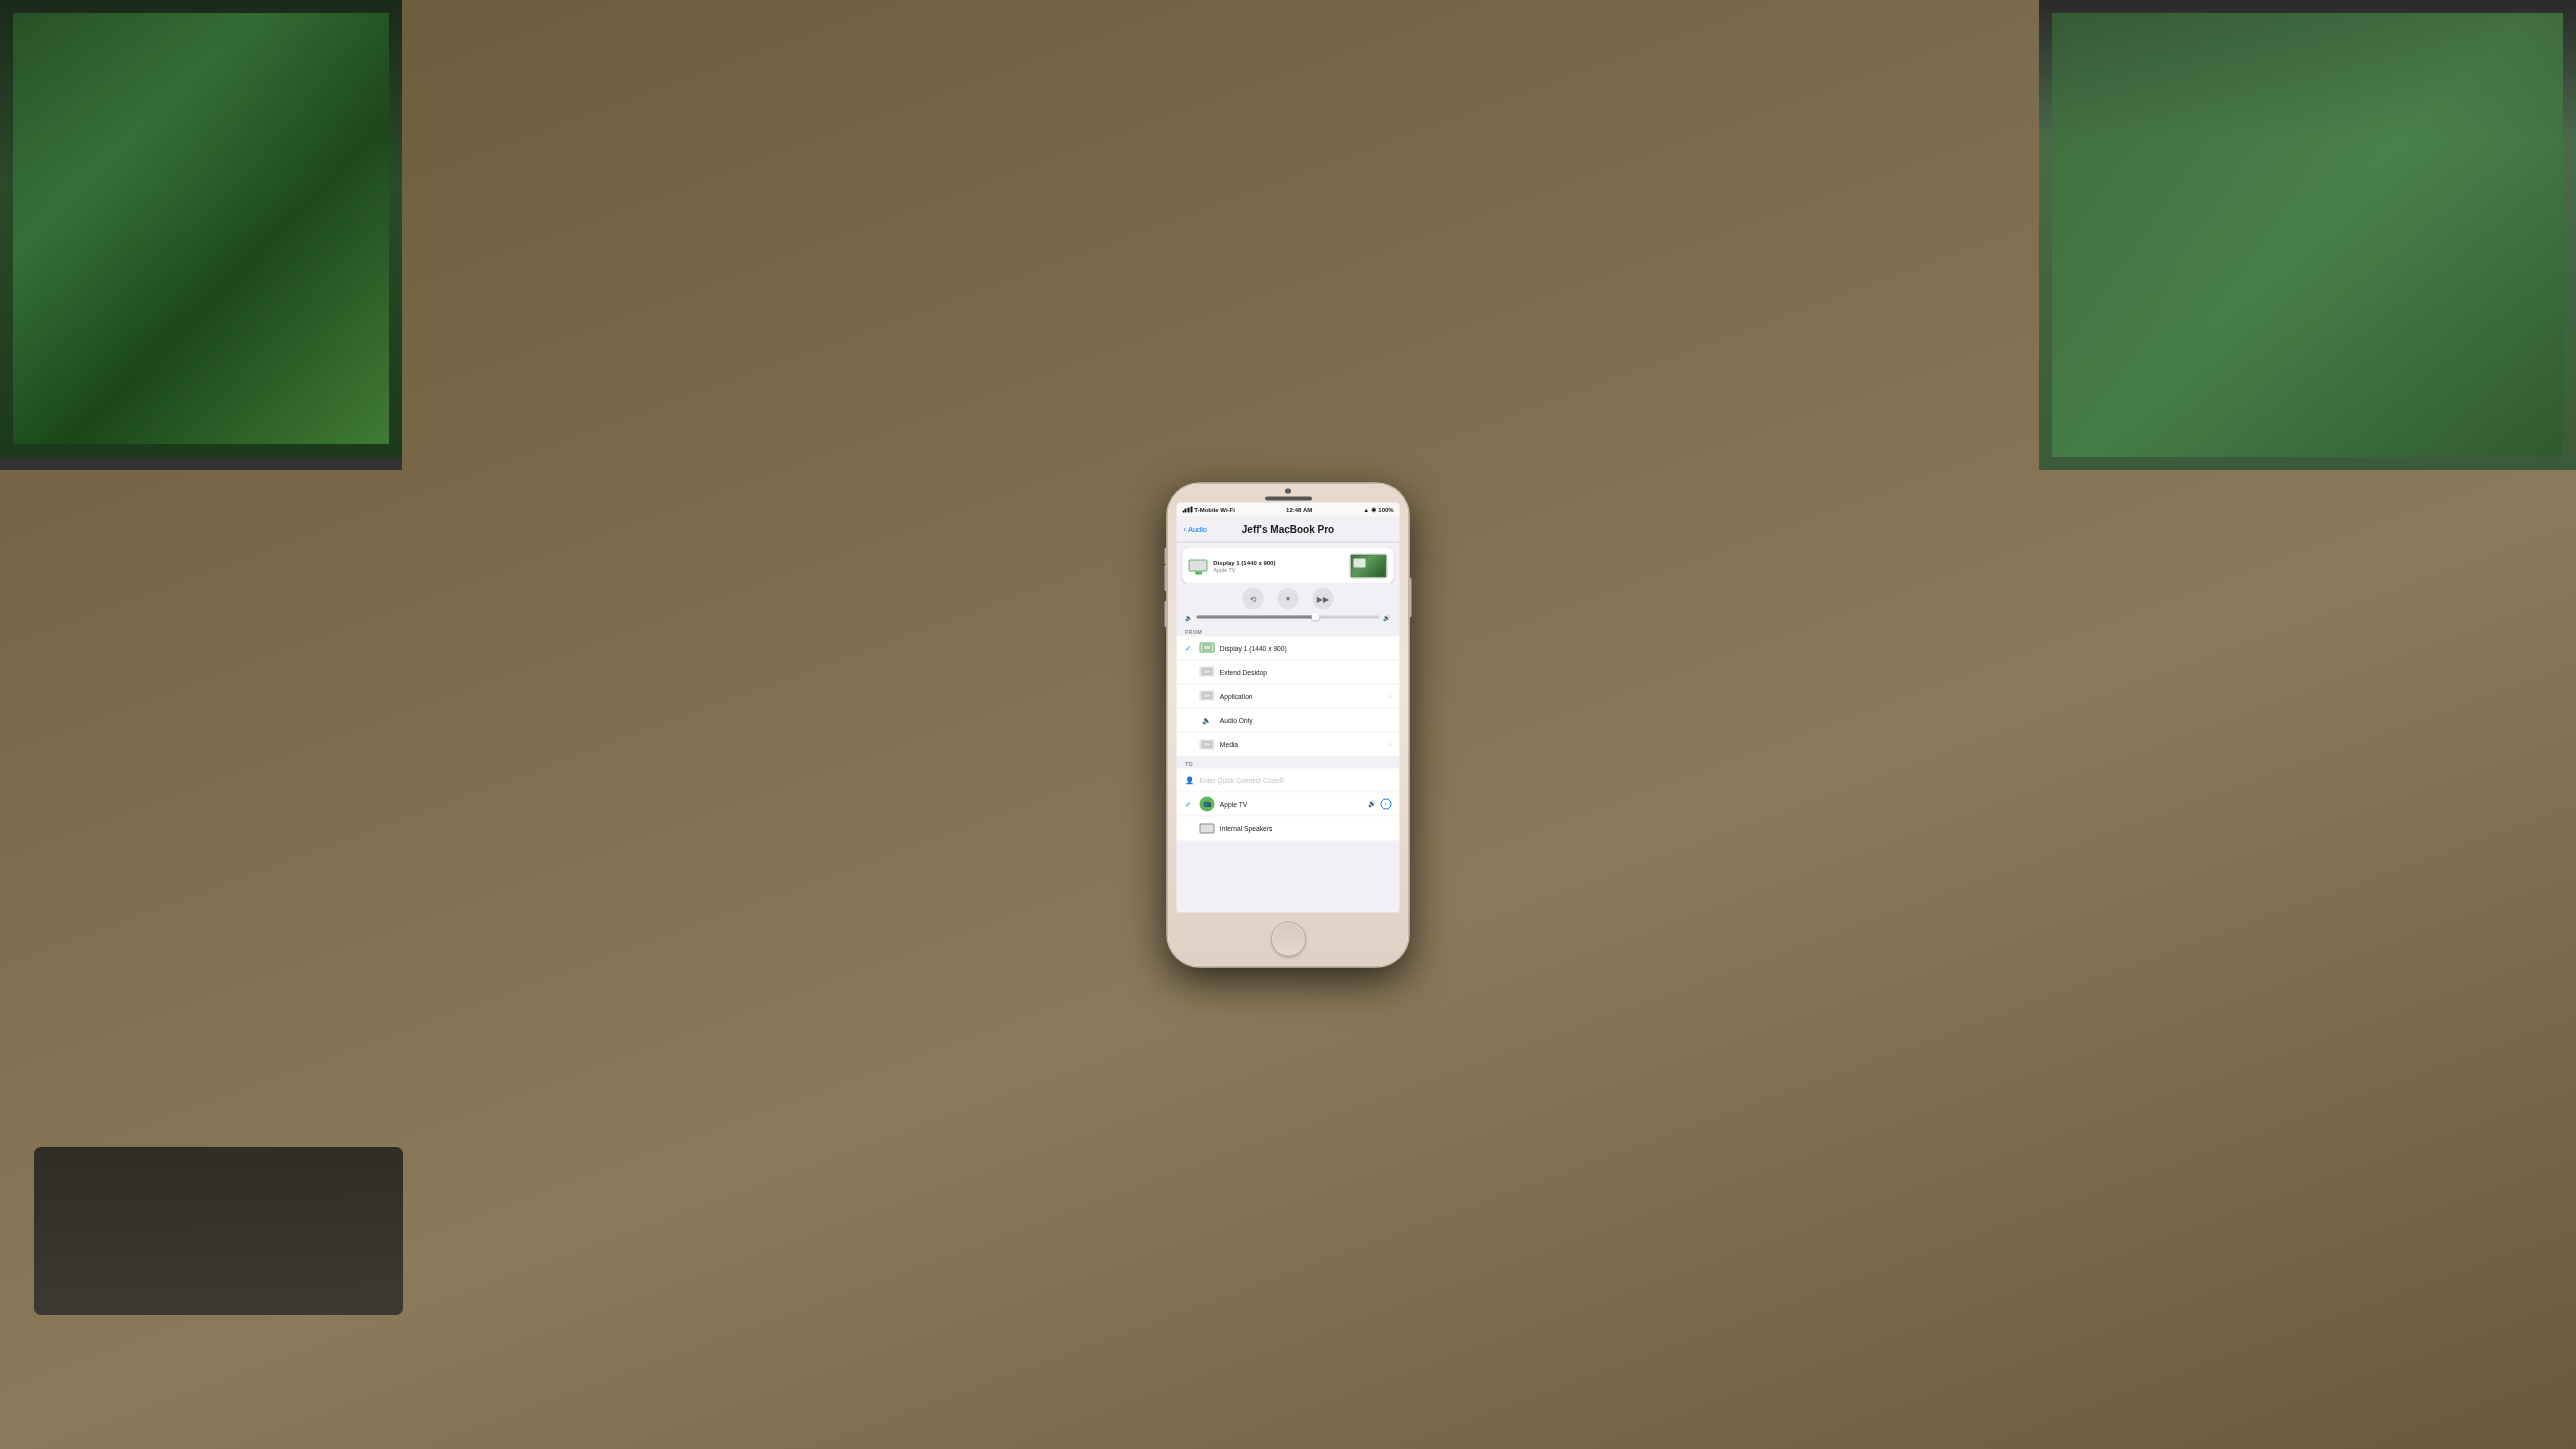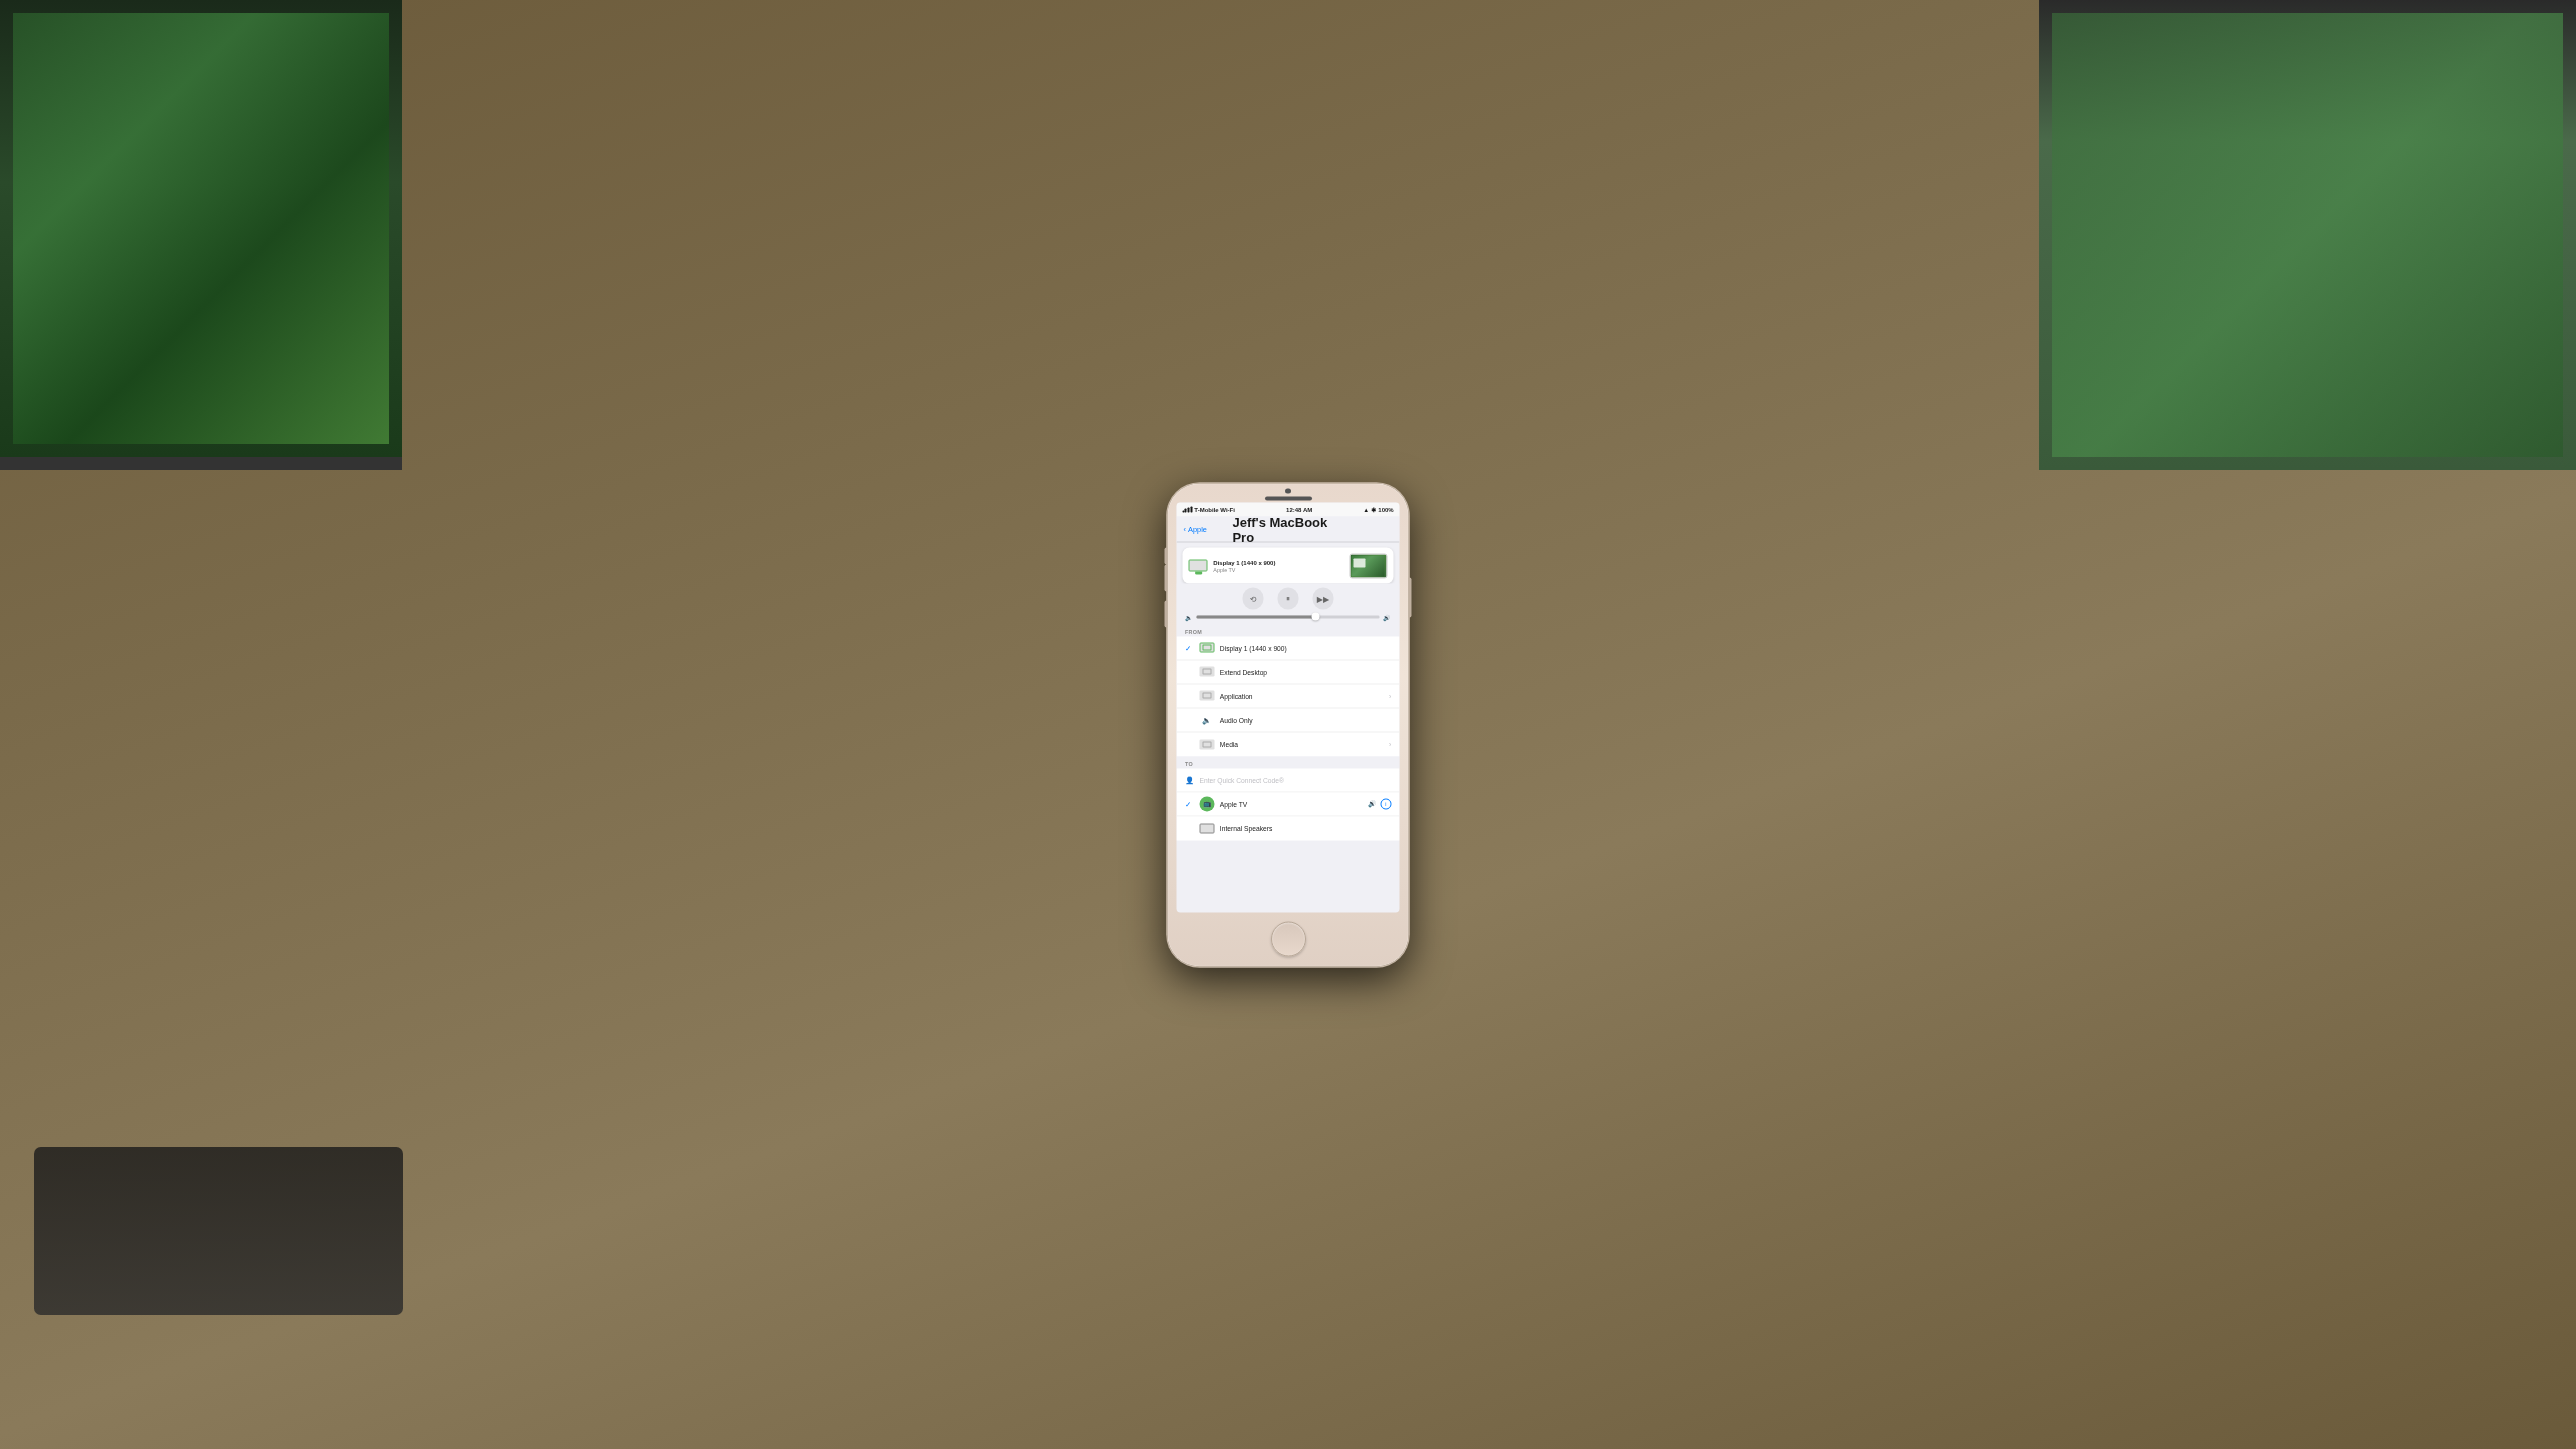--- a/index.html
+++ b/index.html
@@ -216,21 +216,21 @@
       align-items: center;
       color: #007aff;
       font-size: 7.4px;
       gap: 2px;
       cursor: pointer;
     }
     .nav-title {
       position: absolute;
       left: 50%;
       transform: translateX(-50%);
-      font-size: 13px;
+      font-size: 10px;
       font-weight: 600;
       color: #1a1a1a;
     }
 
     
     .airplay-card {
       background: white;
       margin: 5.4px 5.4px 0;
       border-radius: 6.7px;
       overflow: hidden;
@@ -513,21 +513,21 @@
         <div class="status-right">
           <span>▲</span>
           <span>✱</span>
           <span>100%</span>
         </div>
       </div>
 
       <div class="nav-bar">
         <div class="nav-back">
           <span>‹</span>
-          <span>Apple</span>
+          <span>Audio</span>
         </div>
         <div class="nav-title">Jeff's MacBook Pro</div>
       </div>
 
       <div class="airplay-card">
         <div class="display-icon"></div>
         <div class="card-info">
           <div class="card-title">Display 1 (1440 x 900)</div>
           <div class="card-subtitle">Apple TV</div>
         </div>

